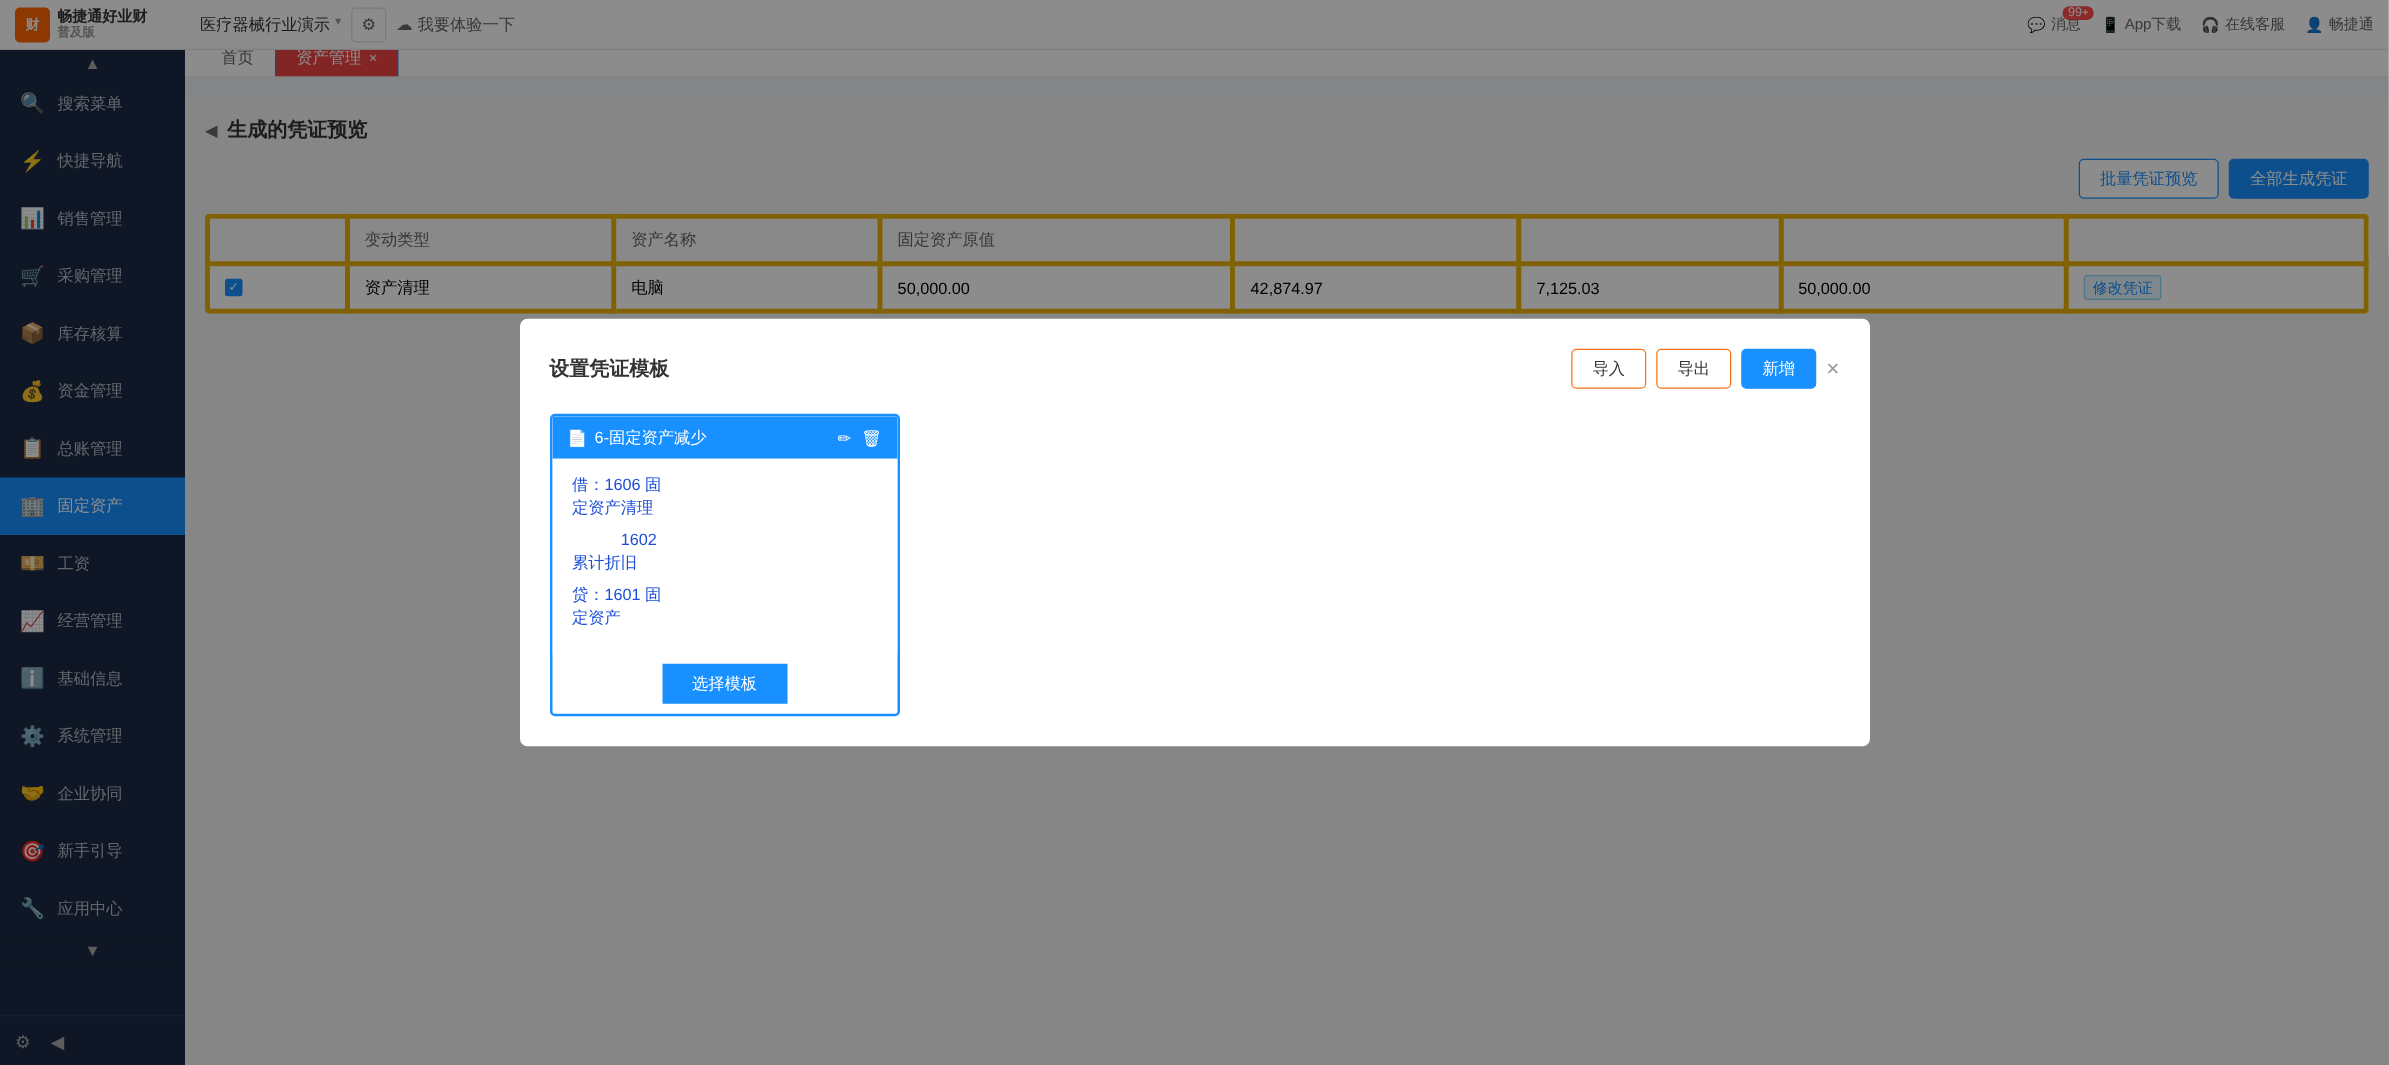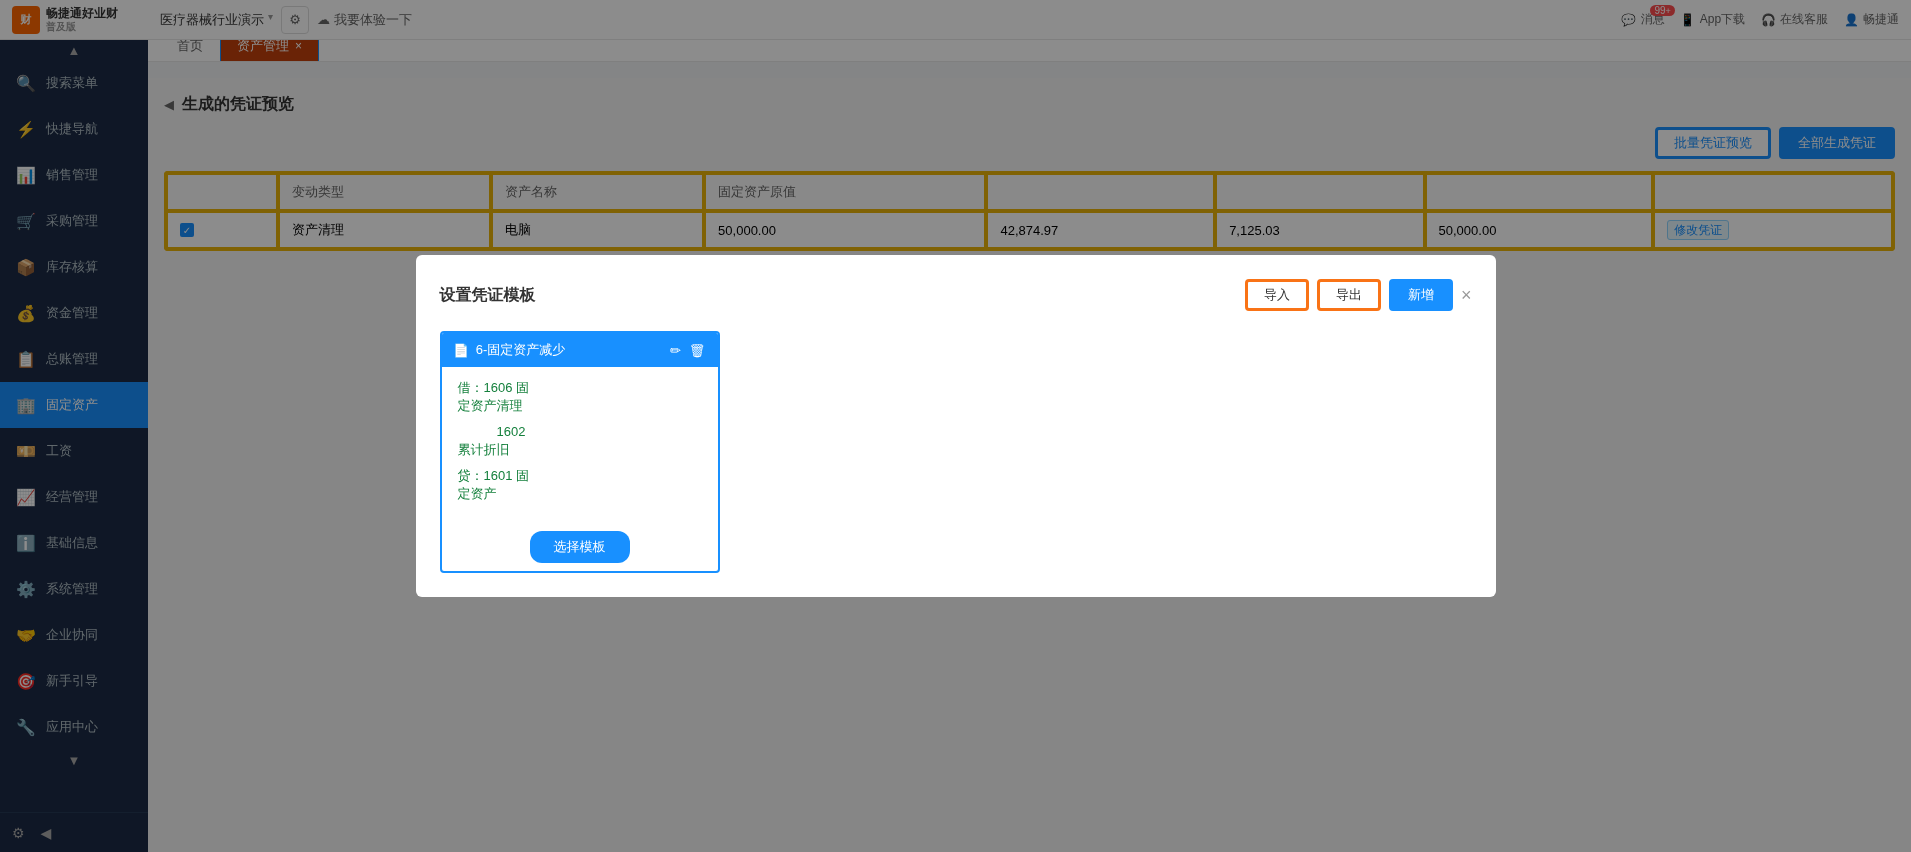--- a/index.html
+++ b/index.html
@@ -95,21 +95,21 @@
       height: 32px;
       padding: 0 16px;
       display: flex; align-items: center; gap: 6px;
       cursor: pointer;
       font-size: 13px;
       border-radius: 4px 4px 0 0;
       border: 1px solid transparent;
       border-bottom: none;
     }
     .tab.active {
-      background: #c2410c;
+      background: #ef4444;
       color: #fff;
       border-color: #1890ff;
       align-items: center;
     }
     .tab.inactive {
       color: #666;
     }
     .tab-close { font-size: 12px; cursor: pointer; }
 
     
@@ -181,21 +181,21 @@
     .toolbar {
       display: flex;
       justify-content: flex-end;
       gap: 8px;
       margin-bottom: 12px;
     }
     .btn {
       height: 32px;
       padding: 0 16px;
       border-radius: 4px;
-      border: 3px solid #f97316;
+      border: 1px solid #f97316;
       cursor: pointer;
       font-size: 13px;
       background: #fff;
       color: #333;
       display: flex; align-items: center; gap: 4px;
     }
     .btn-primary {
       background: #1890ff;
       color: #fff;
       border-color: #1890ff;
@@ -303,31 +303,31 @@
       padding: 8px 0;
       background: #fff;
     }
     .template-entry {
       padding: 4px 16px;
       font-size: 13px;
       color: #333;
       display: grid;
       grid-template-columns: 1fr 80px 80px;
     }
-    .template-entry-label { color: #15803d; }
+    .template-entry-label { color: #1d4ed8; }
     .template-card-footer {
       padding: 8px 12px;
       display: flex;
       justify-content: center;
     }
     .btn-select {
       background: #1890ff;
       color: #fff;
       border: none;
-      border-radius: 12px;
+      border-radius: 0;
       height: 32px;
       padding: 0 24px;
       cursor: pointer;
       font-size: 13px;
     }
     .checkbox {
       width: 14px; height: 14px;
       background: #1890ff;
       border-radius: 2px;
       display: flex; align-items: center; justify-content: center;

